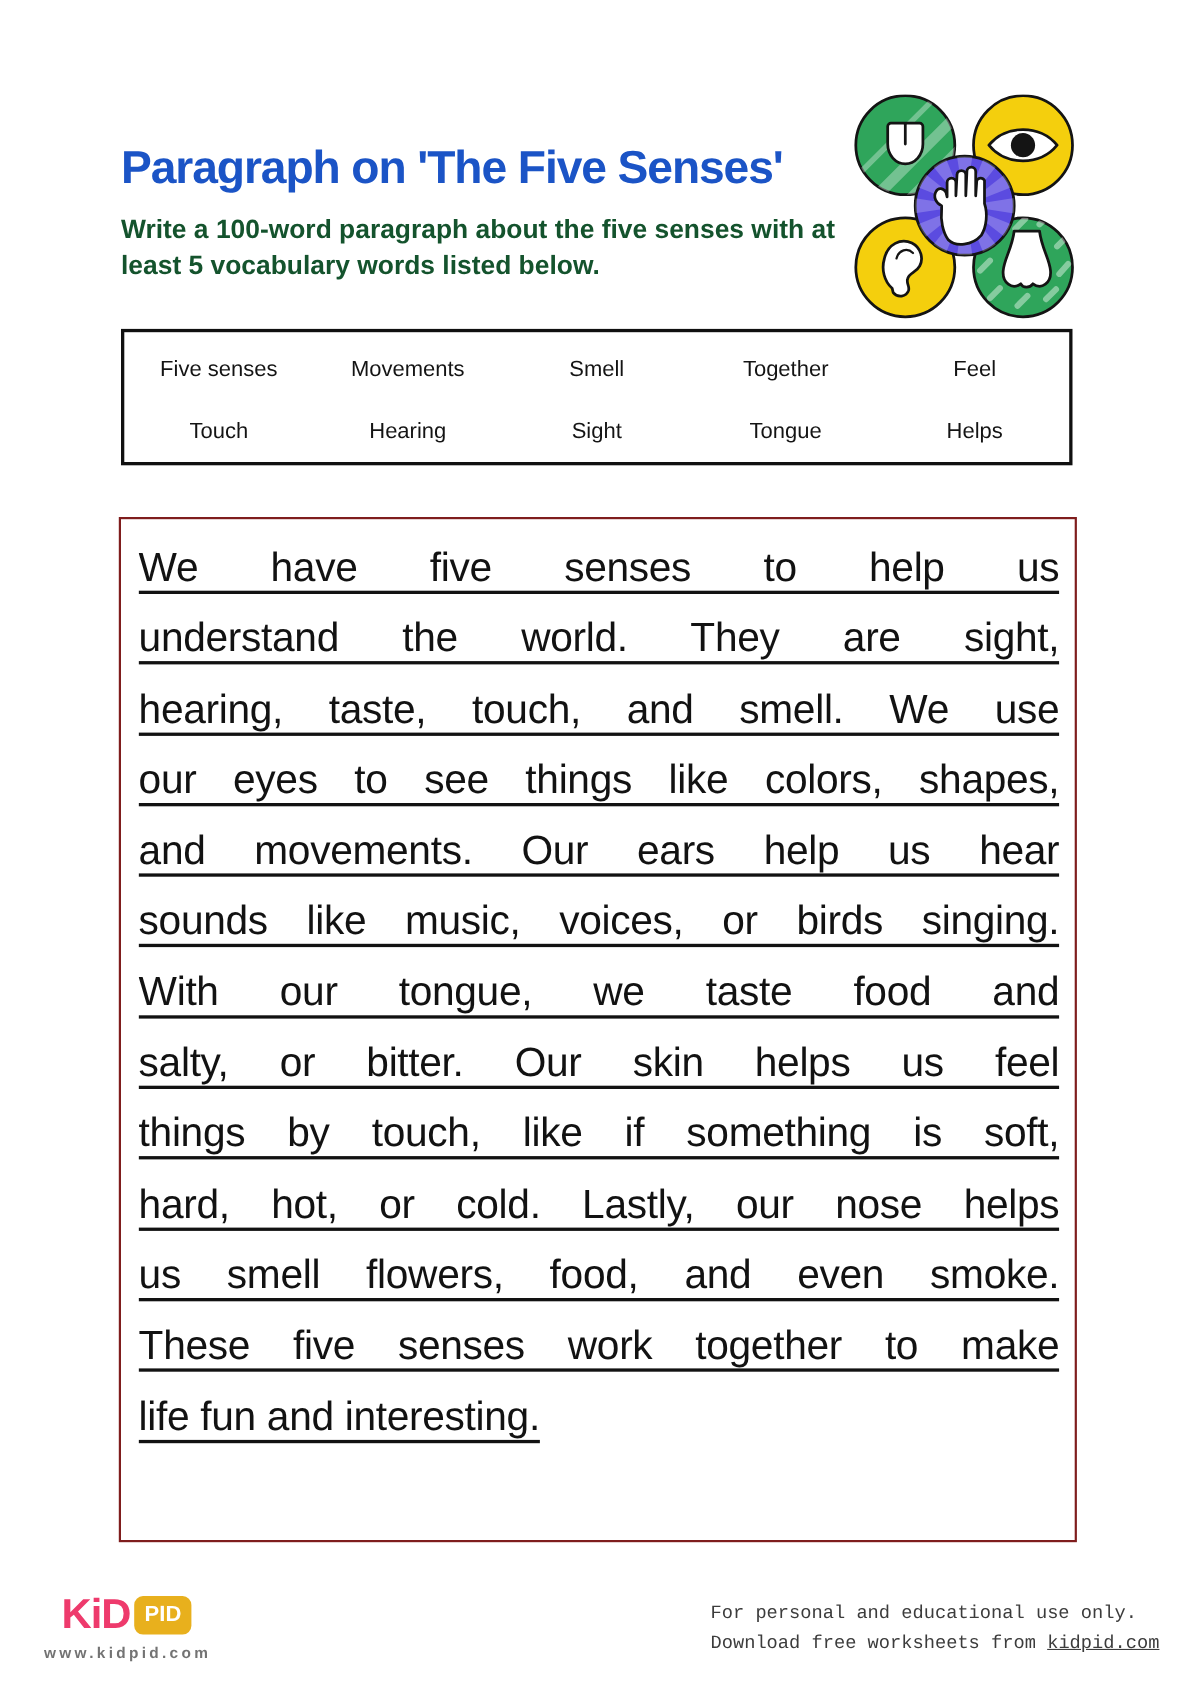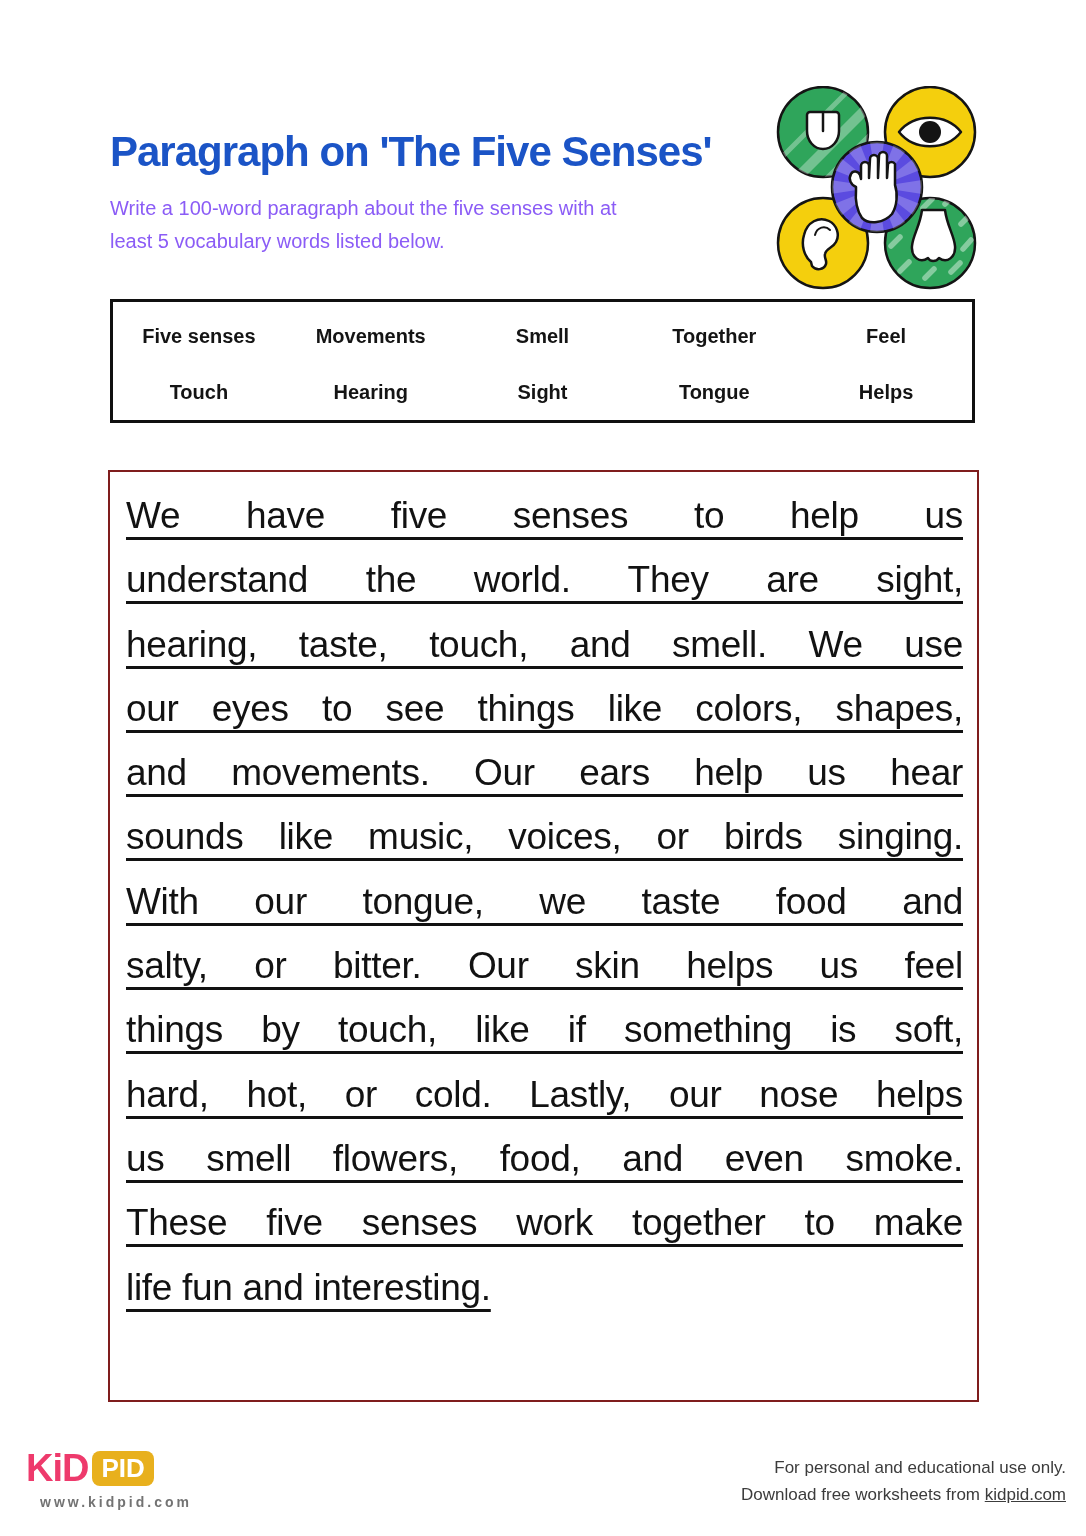--- a/index.html
+++ b/index.html
@@ -15,37 +15,37 @@
   .title{
     position:absolute;left:110px;top:128px;
     margin:0;
     font-size:42px;line-height:48px;
     font-weight:800;letter-spacing:-1px;
     color:#1b54c6;
     white-space:nowrap;
   }
   .subtitle{
     position:absolute;left:110px;top:192px;
-    font-size:20px;line-height:33px;font-weight:400;
-    color:#8b5cf6;
+    font-size:24px;line-height:33px;font-weight:700;
+    color:#14532d;
   }
   
   .senses-art{position:absolute;left:773px;top:86px;width:205px;height:205px;}
   
   .vocab-box{
     position:absolute;left:110px;top:299px;width:859px;height:112px;
     border:3px solid #101010;
     display:grid;
     grid-template-columns:repeat(5,1fr);
     grid-template-rows:1fr 1fr;
     align-items:center;justify-items:center;
     padding-top:6px;
   }
   .vocab-word{
-    font-size:20px;font-weight:700;color:#141414;white-space:nowrap;
+    font-size:20px;font-weight:400;color:#141414;white-space:nowrap;
   }
   
   .writing-box{
     position:absolute;left:108px;top:470px;width:837px;height:916px;
     border:2px solid #7f1d1d;
     padding:12px 14px 0 16px;
   }
   .wline{
     font-size:37px;
     line-height:64.3px;
@@ -55,42 +55,41 @@
     text-align-last:justify;
     text-decoration:underline;
     text-decoration-thickness:3px;
     text-underline-offset:9px;
     letter-spacing:-0.3px;
     overflow:hidden;
   }
   .wline.last{text-align-last:left;}
   
   .logo{
-    position:absolute;left:26px;top:1448px;
+    position:absolute;left:56px;top:1448px;
     display:flex;align-items:center;
   }
   .logo-kid{
     font-size:38px;font-weight:800;letter-spacing:-1px;
     color:#ee3a6c;line-height:40px;
   }
   .logo-pid{
     margin-left:4px;
     background:#e8b01d;color:#ffffff;
-    font-size:26px;font-weight:800;letter-spacing:0px;
+    font-size:20px;font-weight:800;letter-spacing:0px;
     border-radius:8px;padding:4px 9px 5px;
     line-height:26px;
   }
   .logo-url{
     position:absolute;left:40px;top:1494px;
     font-size:14px;font-weight:600;letter-spacing:3px;color:#737373;
   }
   .footer-note{
-    position:absolute;right:20px;top:1454px;
-    text-align:right;
-    font-family:Liberation Sans, sans-serif;
+    position:absolute;right:32px;top:1454px;
+    font-family:Liberation Mono, monospace;
     font-size:17px;line-height:27px;color:#3c3c3c;
   }
   .footer-note a{color:#3c3c3c;text-decoration:underline;cursor:pointer;}
 </style>
 </head>
 <body>
 
 <div class="page">
 
   <h1 class="title">Paragraph on 'The Five Senses'</h1>

